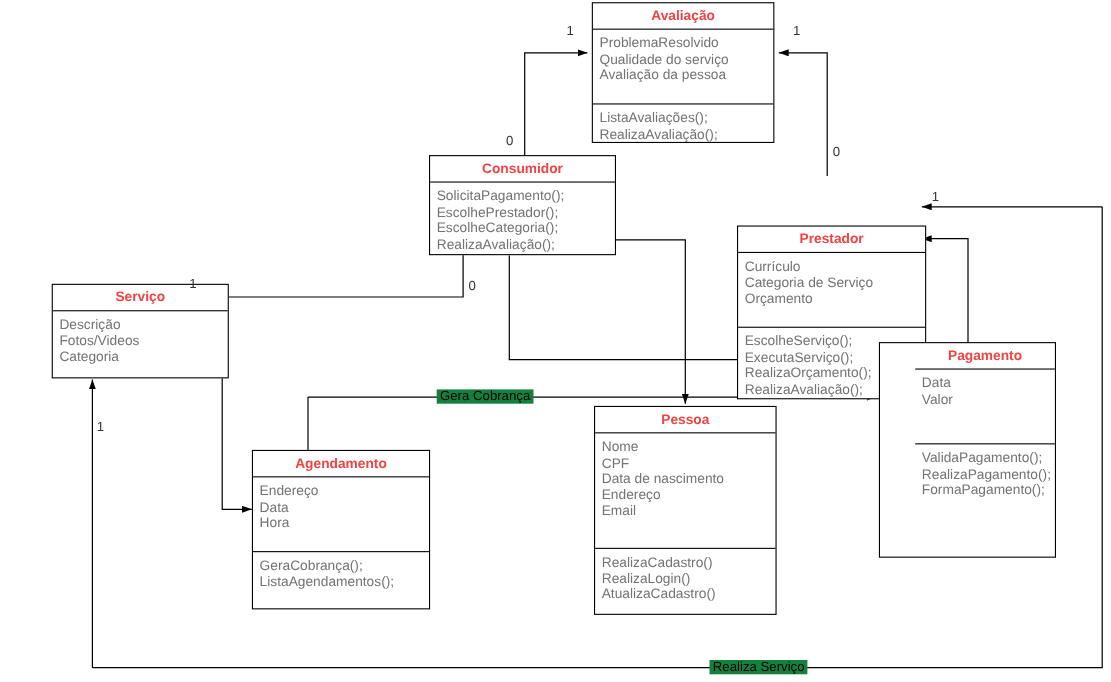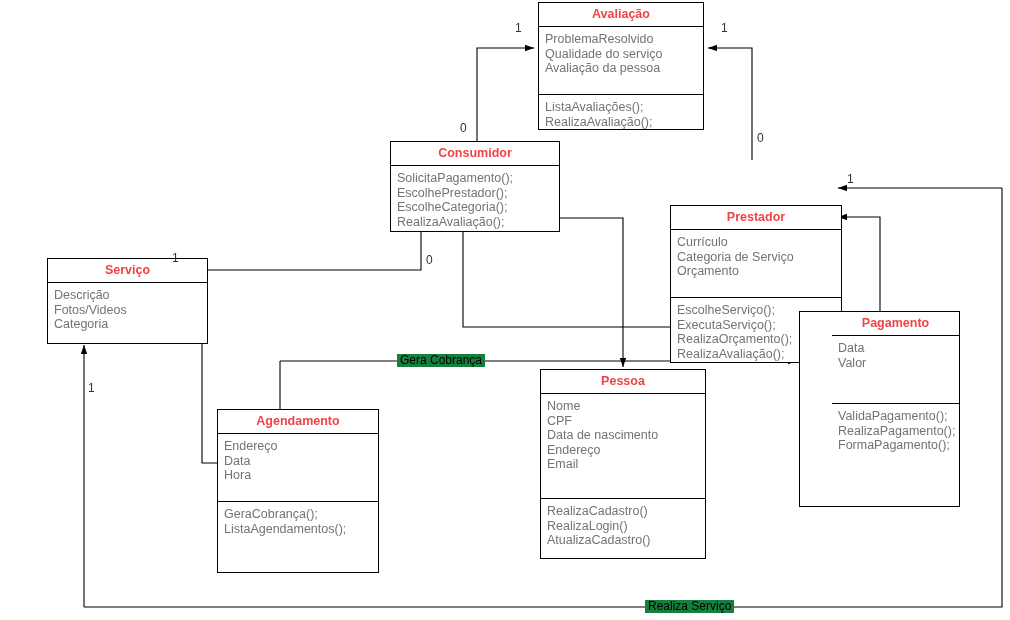--- a/index.html
+++ b/index.html
@@ -120,21 +120,21 @@
       <div>Endereço</div>
       <div>Email</div>
     </div>
     <div class="cls-sep cls-body">
       <div>RealizaCadastro()</div>
       <div>RealizaLogin()</div>
       <div>AtualizaCadastro()</div>
     </div>
   </div>
 
-  <div class="umlclass" style="left:217px;top:409px;width:162px;height:164px;">
+  <div class="umlclass" style="left:229px;top:409px;width:162px;height:145px;">
     <div class="cls-title">Agendamento</div>
     <div class="cls-sep cls-body" style="height:57px;">
       <div>Endereço</div>
       <div>Data</div>
       <div>Hora</div>
     </div>
     <div class="cls-sep cls-body">
       <div>GeraCobrança();</div>
       <div>ListaAgendamentos();</div>
     </div>

